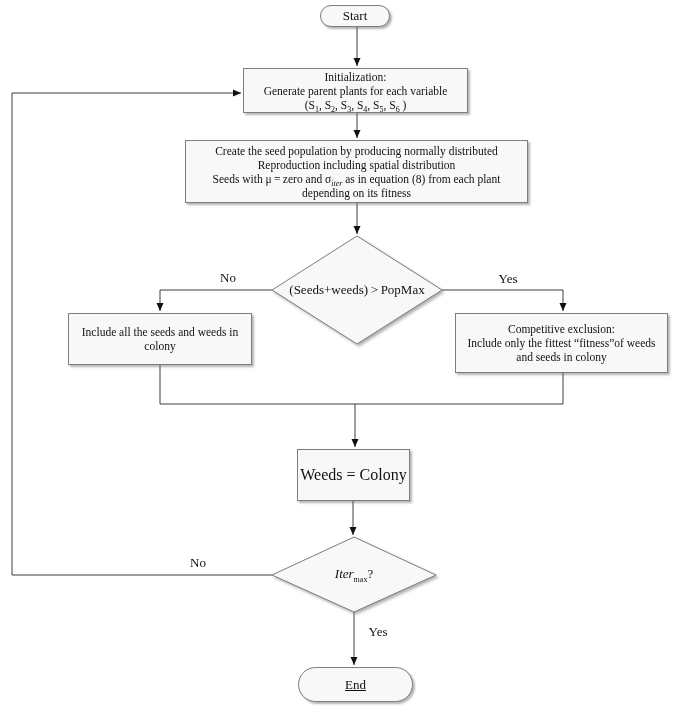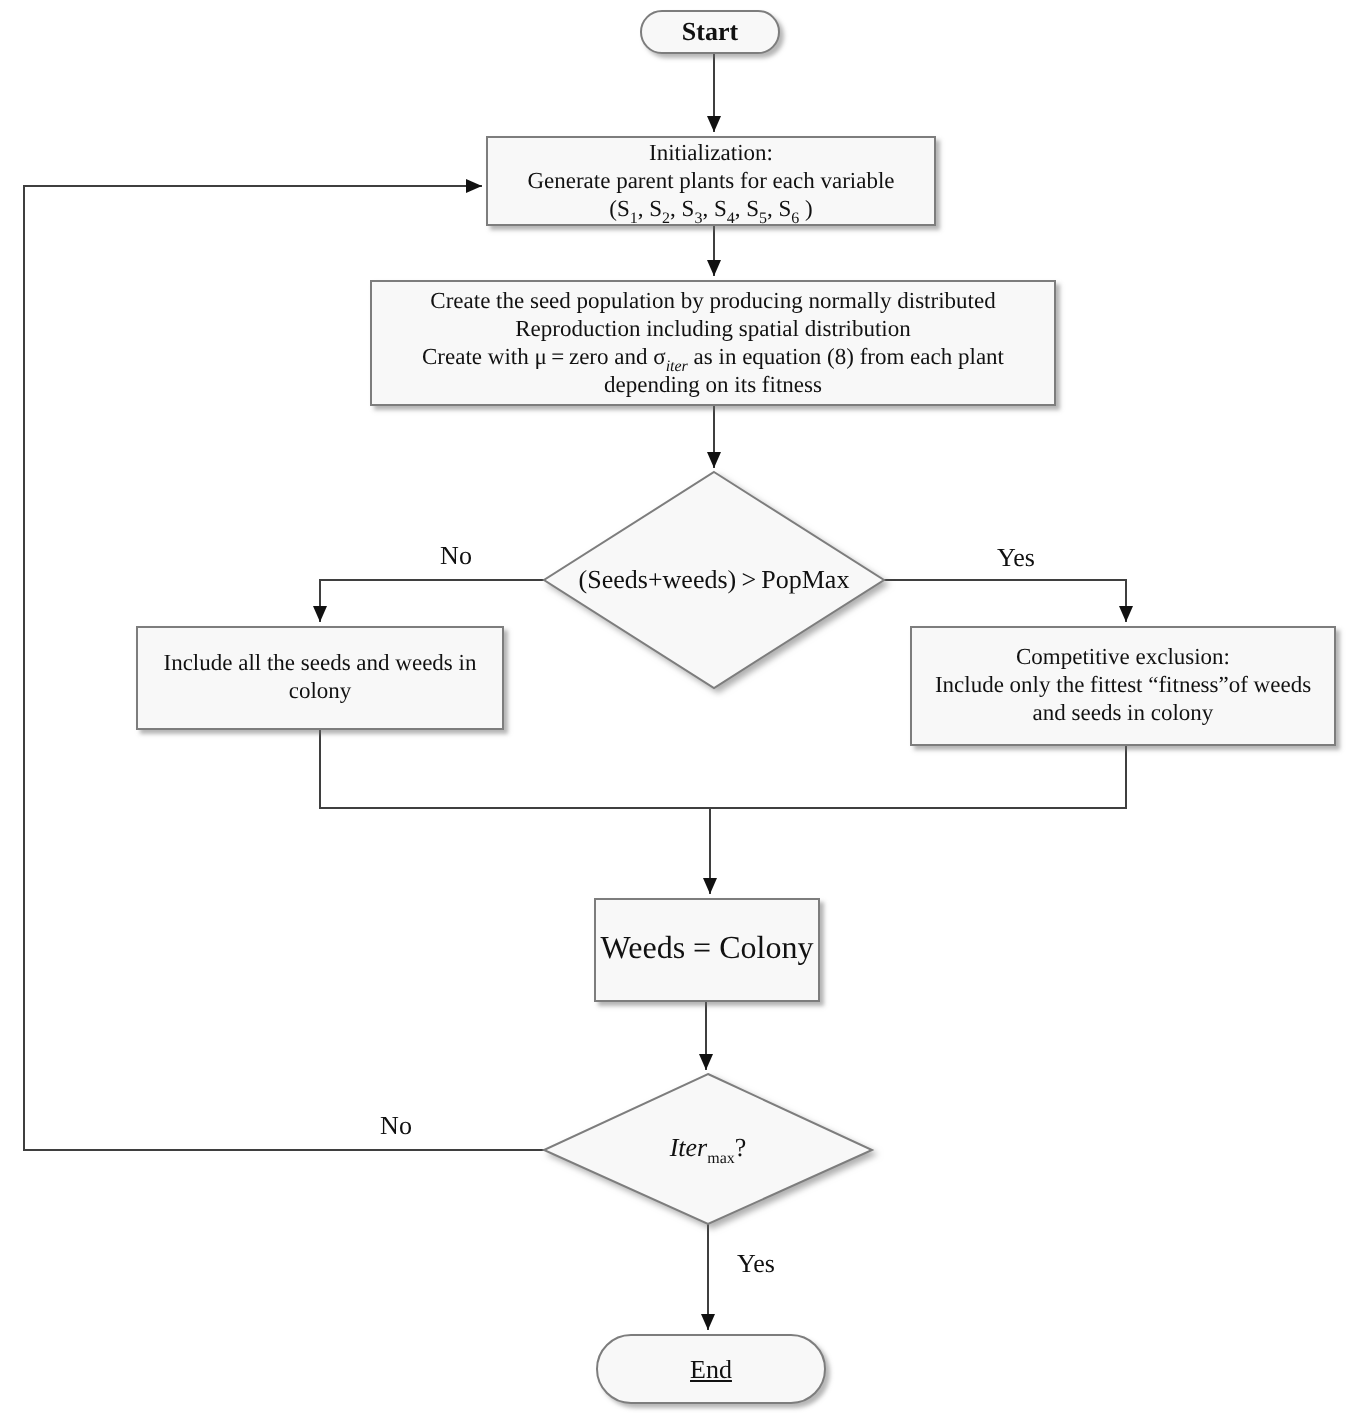--- a/index.html
+++ b/index.html
@@ -46,34 +46,34 @@
     <path d="M160,365 L160,404 L563,404 L563,373" fill="none" stroke="#3f3f3f" stroke-width="1"></path>
     <path d="M355,404 L355,447" fill="none" stroke="#3f3f3f" stroke-width="1" marker-end="url(#arrow)"></path>
     <path d="M353,501 L353,535" fill="none" stroke="#3f3f3f" stroke-width="1" marker-end="url(#arrow)"></path>
     <path d="M272,575 L12,575 L12,93 L241,93" fill="none" stroke="#3f3f3f" stroke-width="1" marker-end="url(#arrow)"></path>
     <path d="M354,612 L354,665" fill="none" stroke="#3f3f3f" stroke-width="1" marker-end="url(#arrow)"></path>
 
     <polygon class="diamond-shape" points="357,236 442,290 357,344 272,290" fill="#f8f8f8" stroke="#7d7d7d" stroke-width="1"></polygon>
     <polygon class="diamond-shape" points="354,537 436,575 354,612 272,575" fill="#f8f8f8" stroke="#7d7d7d" stroke-width="1"></polygon>
   </svg>
 
-  <div class="node oval" style="left:320px; top:5px; width:70px; height:22px;font-weight:bold;">
+  <div class="node oval" style="left:320px; top:5px; width:70px; height:22px;">
     <span class="ln">Start</span>
   </div>
 
   <div class="node" style="left:243px; top:68px; width:225px; height:45px;">
     <span class="ln">Initialization:</span>
     <span class="ln">Generate parent plants for each variable</span>
     <span class="ln"><span>(</span><span>S</span><sub>1</sub><span>, </span><span>S</span><sub>2</sub><span>, </span><span>S</span><sub>3</sub><span>, </span><span>S</span><sub>4</sub><span>, </span><span>S</span><sub>5</sub><span>, </span><span>S</span><sub>6</sub><span> )</span></span>
   </div>
 
   <div class="node" style="left:185px; top:140px; width:343px; height:63px;">
     <span class="ln">Create the seed population by producing normally distributed</span>
     <span class="ln">Reproduction including spatial distribution</span>
-    <span class="ln"><span>Create with μ = zero and σ</span><sub class="it">iter</sub><span> as in equation (8) from each plant</span></span>
+    <span class="ln"><span>Seeds with μ = zero and σ</span><sub class="it">iter</sub><span> as in equation (8) from each plant</span></span>
     <span class="ln">depending on its fitness</span>
   </div>
 
   <div class="floating-label" style="left:357px; top:290px;">(Seeds+weeds) &gt; PopMax</div>
 
   <div class="floating-label" style="left:228px; top:278px;">No</div>
   <div class="floating-label" style="left:508px; top:279px;">Yes</div>
 
   <div class="node" style="left:68px; top:313px; width:184px; height:52px;">
     <span class="ln">Include all the seeds and weeds in</span>

